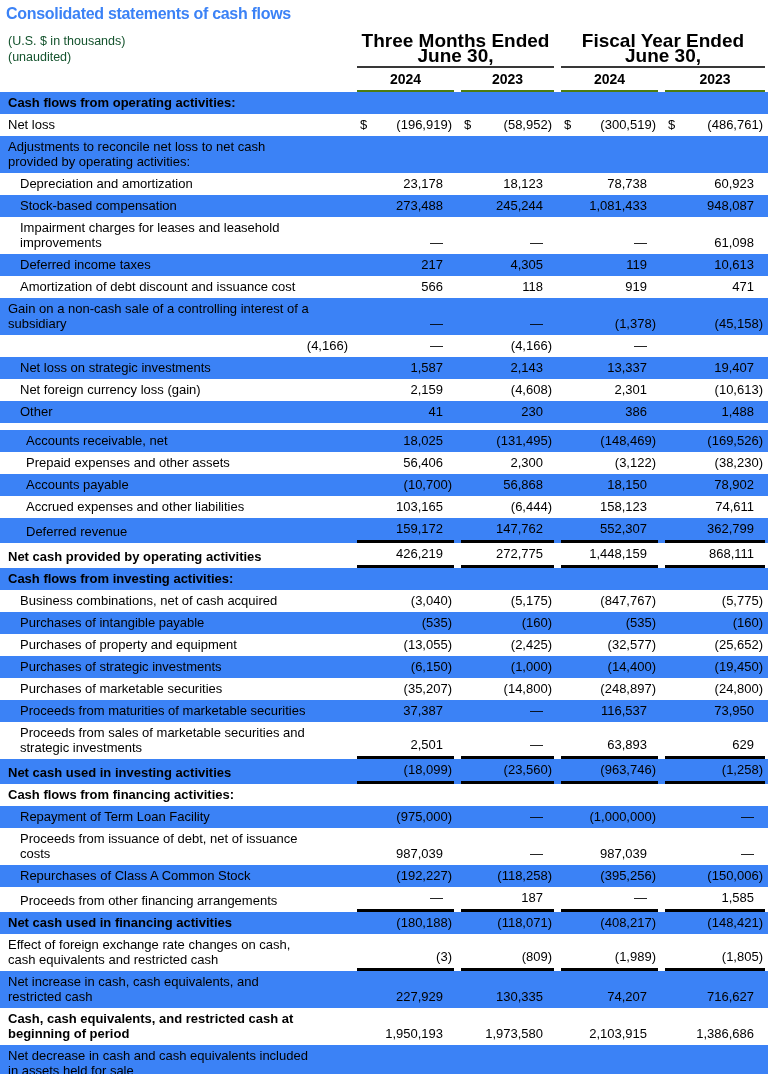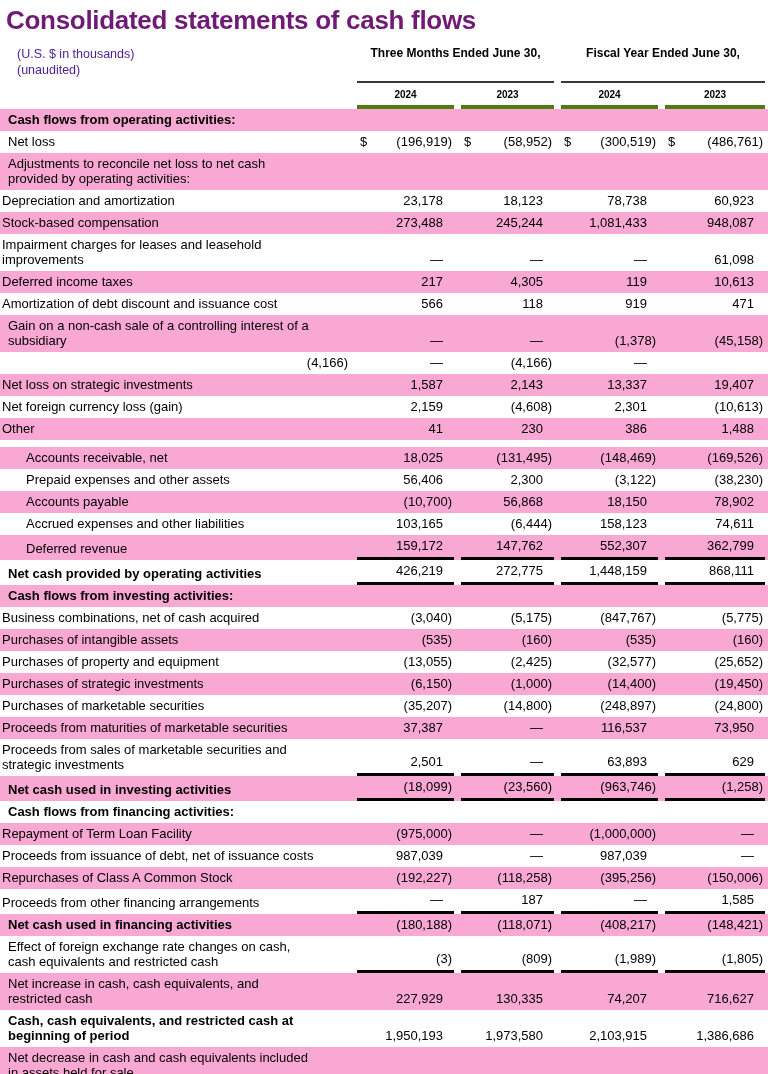--- a/index.html
+++ b/index.html
@@ -2,45 +2,45 @@
 <html><head>
 <meta charset="utf-8">
 <style>
   * { box-sizing: border-box; }
   html,body { margin:0; padding:0; background:#fff; }
   body { width:768px; font-family:"Liberation Sans",sans-serif; color:#000; }
   .page { width:768px; }
 
   .title {
     font-family:"Liberation Sans",sans-serif;
-    font-size:26px; font-weight:700; color:#701a75;
+    font-size:16px; font-weight:700; color:#3b82f6;
     margin:5px 0 10px 6px; letter-spacing:-0.3px;
   }
 
   
   .grid5 { display:grid; grid-template-columns:1fr 104px 100px 104px 107px; padding-right:3px; }
 
   
   .hdr { margin-top:1px; }
-  .subtitle { grid-column:1; grid-row:1/3; align-self:start; padding-left:17px;
-              color:#4c1d95; font-size:12.5px; line-height:16px; }
+  .subtitle { grid-column:1; grid-row:1/3; align-self:start; padding-left:8px;
+              color:#14532d; font-size:12.5px; line-height:16px; }
   .grp { grid-row:1; align-self:end; margin-left:7px; text-align:center;
-         font-size:12px; font-weight:700; line-height:15px;
-         padding-bottom:20px; border-bottom:2px solid #383838; }
+         font-size:19px; font-weight:700; line-height:15px;
+         padding-bottom:3px; border-bottom:2px solid #383838; }
   .grp1 { grid-column:2/4; } .grp2 { grid-column:4/6; }
-  .yr  { grid-row:2; margin-left:7px; text-align:center; font-size:10px; font-weight:700;
-         line-height:15px; padding:4px 0 3px; border-bottom:4px solid #4d7c0f; }
+  .yr  { grid-row:2; margin-left:7px; text-align:center; font-size:14px; font-weight:700;
+         line-height:15px; padding:4px 0 3px; border-bottom:2px solid #4d7c0f; }
   .y1{grid-column:2;} .y2{grid-column:3;} .y3{grid-column:4;} .y4{grid-column:5;}
 
   
   .row { }
-  .row.shaded { background:#f9a8d4; }
+  .row.shaded { background:#3b82f6; }
   .cell { font-size:13px; line-height:15px; padding-top:3px; padding-bottom:4px; }
   .label { padding-left:8px; padding-right:36px; display:flex; align-items:flex-end; }
-  .ind1 .label { padding-left:2px; }
+  .ind1 .label { padding-left:20px; }
   .ind2 .label { padding-left:26px; }
   .row.boldlab .label { font-weight:700; }
   .num { margin-left:7px; display:flex; align-items:flex-end; justify-content:flex-end; }
   .num.has-dollar { justify-content:space-between; }
   .dollar { padding-left:3px; }
   .val { padding-right:11px; white-space:nowrap; }
   .val.neg { padding-right:2px; }
   .u1 .num { border-bottom:3px solid #000000; }
 </style>
 </head>
@@ -358,21 +358,21 @@
           <span class="val neg">(5,175)</span>
         </div>
         <div class="cell num">
           <span class="val neg">(847,767)</span>
         </div>
         <div class="cell num">
           <span class="val neg">(5,775)</span>
         </div>
       </div>
       <div class="grid5 row ind1 shaded">
-        <div class="cell label">Purchases of intangible assets</div>
+        <div class="cell label">Purchases of intangible payable</div>
         <div class="cell num">
           <span class="val neg">(535)</span>
         </div>
         <div class="cell num">
           <span class="val neg">(160)</span>
         </div>
         <div class="cell num">
           <span class="val neg">(535)</span>
         </div>
         <div class="cell num">

